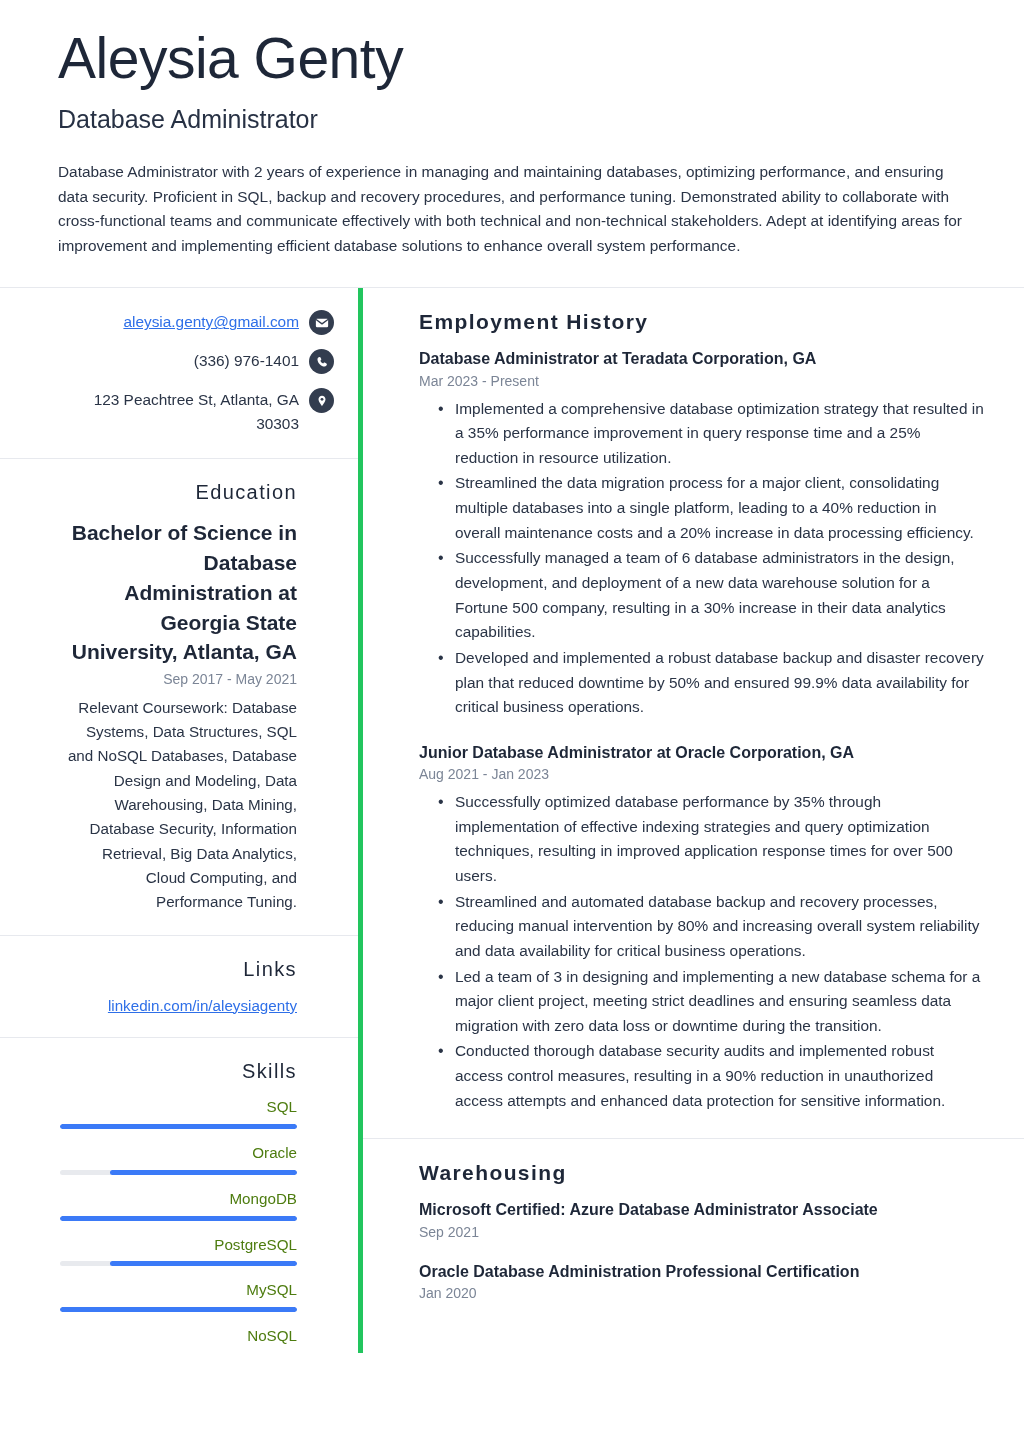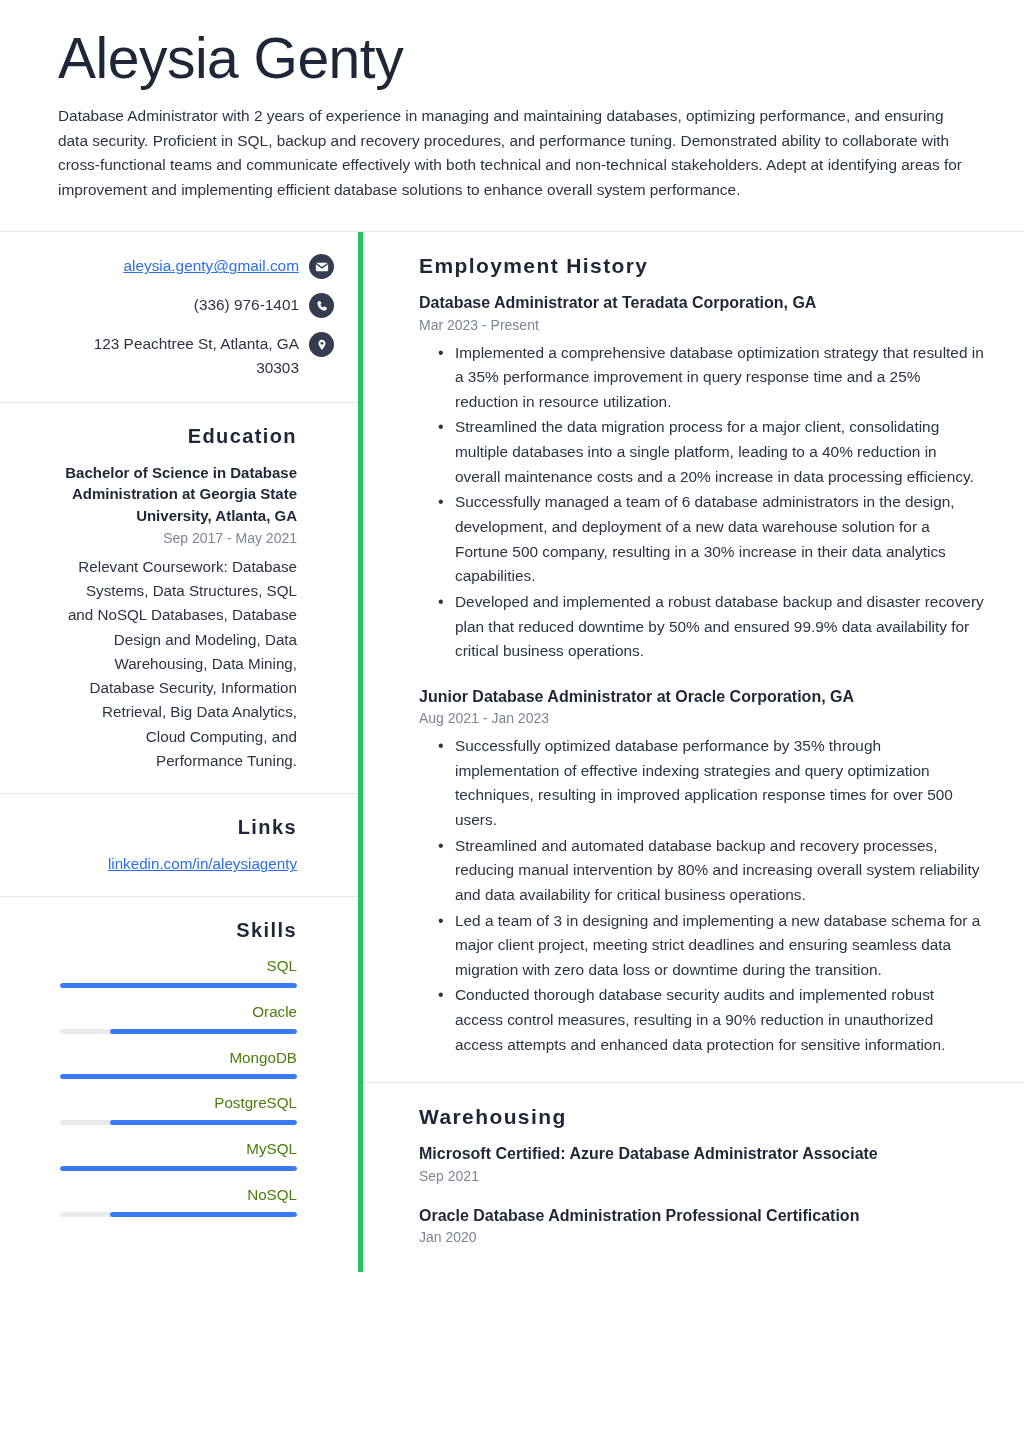--- a/index.html
+++ b/index.html
@@ -53,21 +53,21 @@
     border-right: 5px solid #22c55e;
   }
   .col-right { flex: 1 1 auto; min-width: 0; }
 
   .lsec { padding: 22px 61px 20px 60px; }
   .lsec.contact { padding-top: 21px; padding-bottom: 22px; padding-right: 24px; }
   .lsec-div { height: 1px; background: #e7e9ee; }
 
   .sec-title-left {
     font-size: 20px;
-    font-weight: 700;
+    font-weight: 400;
     letter-spacing: 1.4px;
     color: #1e2738;
     text-align: right;
     margin: 0 0 14px 0;
   }
 
   
   .contact-row {
     display: flex;
     align-items: flex-start;
@@ -89,21 +89,21 @@
     flex: 0 0 25px;
     border-radius: 50%;
     background: #333d4f;
     display: flex; align-items: center; justify-content: center;
     margin-top: 1px;
   }
   .ico svg { display: block; }
 
   
   .edu-degree {
-    font-size: 15px;
+    font-size: 21px;
     font-weight: 700;
     line-height: 1.42;
     text-align: right;
     color: #1e2738;
     margin: 0 0 3px 0;
   }
   .edu-date {
     font-size: 14px;
     color: #7b8596;
     text-align: right;
@@ -213,20 +213,21 @@
     line-height: 1.4;
   }
 </style>
 </head>
 <body>
 
 <div class="page">
 
   <div class="header">
     <h1 class="name">Aleysia Genty</h1>
+    <div class="job-title">Database Administrator</div>
     <p class="summary">Database Administrator with 2 years of experience in managing and maintaining databases, optimizing performance, and ensuring data security. Proficient in SQL, backup and recovery procedures, and performance tuning. Demonstrated ability to collaborate with cross-functional teams and communicate effectively with both technical and non-technical stakeholders. Adept at identifying areas for improvement and implementing efficient database solutions to enhance overall system performance.</p>
   </div>
   <div class="rule-full"></div>
 
   <div class="body-cols">
 
     <div class="col-left">
 
       <div class="lsec contact">
         <div class="contact-row">

